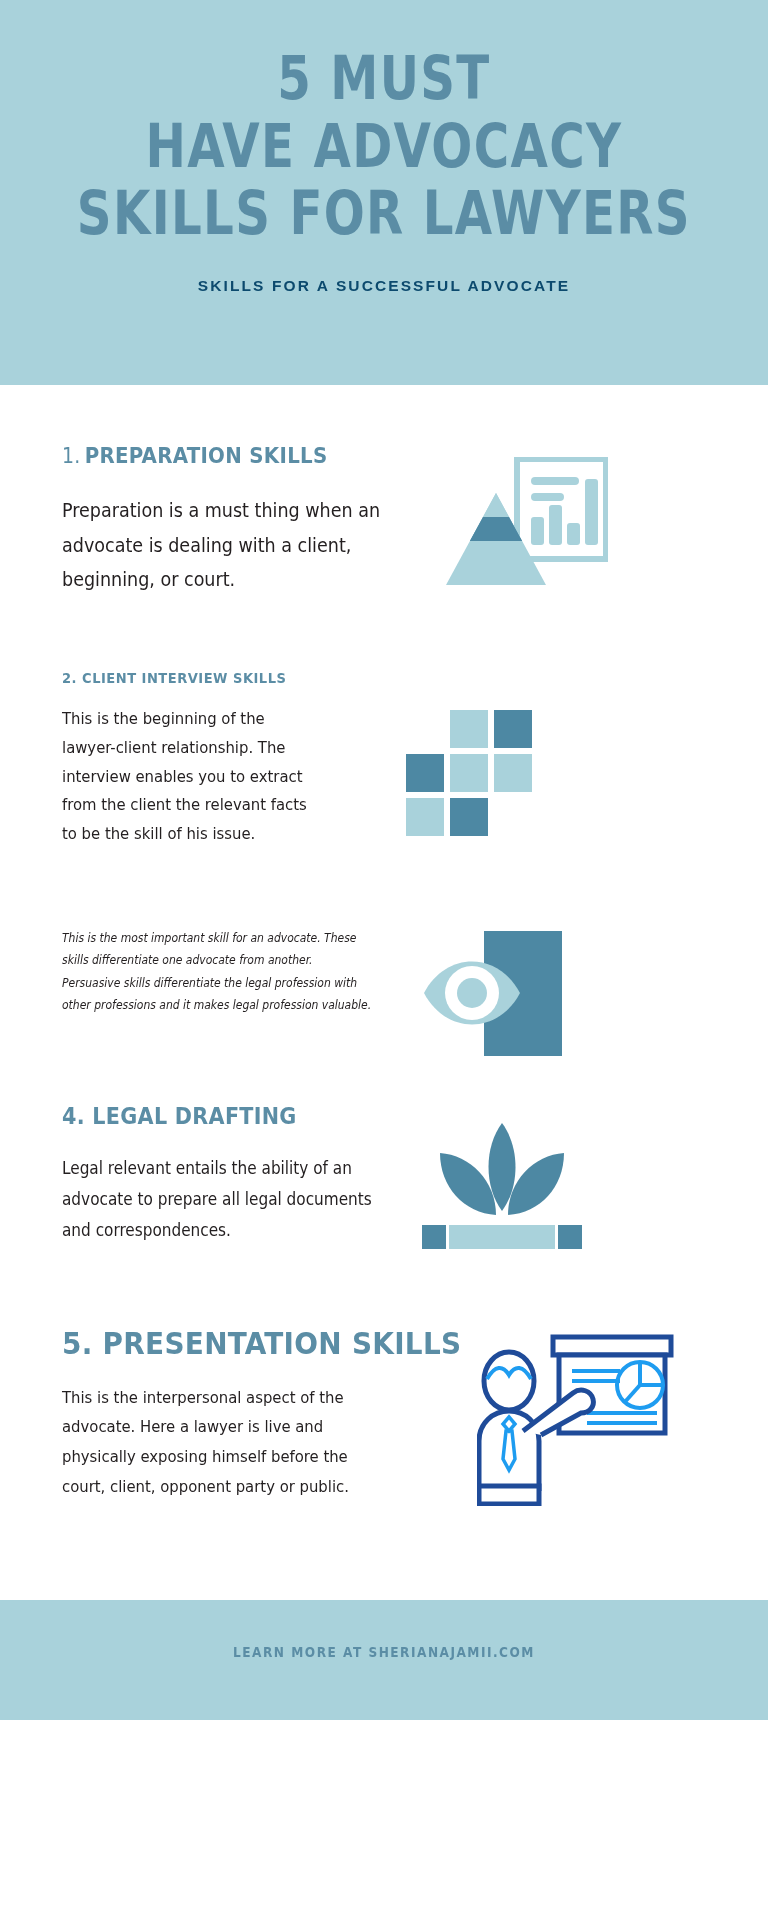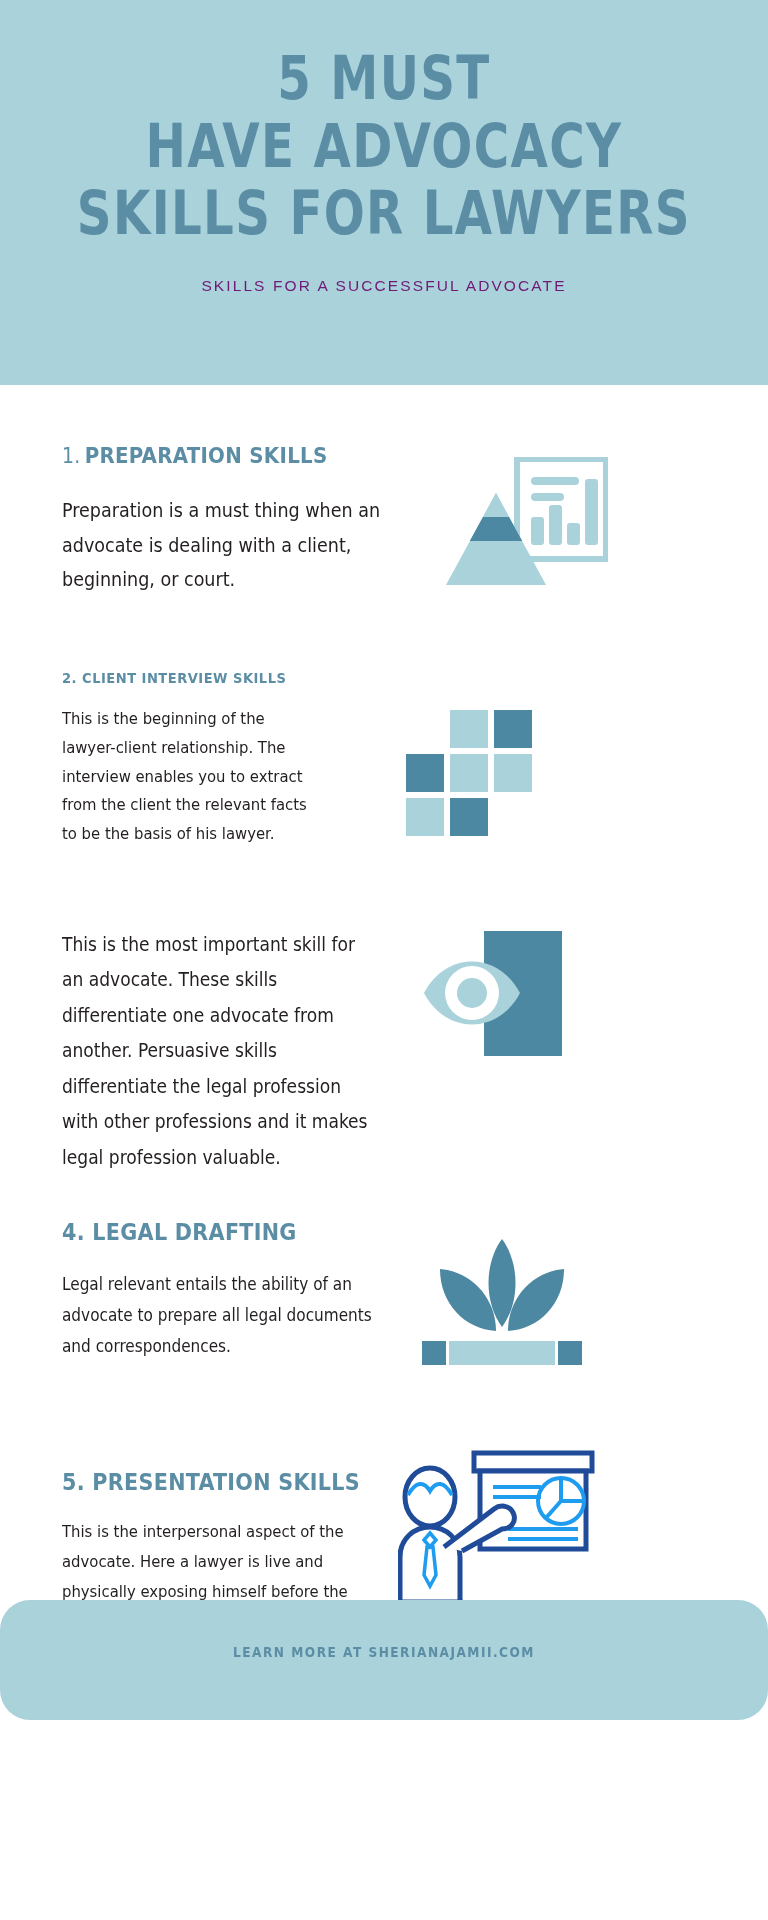--- a/index.html
+++ b/index.html
@@ -35,23 +35,23 @@
     letter-spacing:1.5px;
     text-align:center;
     text-transform:uppercase;
     transform:scaleX(0.88);
     transform-origin:center top;
     white-space:nowrap;
   }
   .title-line { display:block; }
   .subtitle {
     margin-top:30px;
-    color:#701a75;
+    color:#0c4a6e;
     font-size:15.5px;
-    font-weight:400;
+    font-weight:700;
     letter-spacing:2.1px;
     text-transform:uppercase;
     text-align:center;
   }
 
   
   .content { position:relative; width:768px; }
 
   .section {
     position:relative;
@@ -87,46 +87,45 @@
 
   
   #sec2 { padding:72px 0 0 62px; }
   #sec2 .head-l { font-size:14.5px; letter-spacing:0.5px; }
   #sec2 .body-t { font-size:16.5px; line-height:1.74; margin-top:19px; width:250px; }
   #sec2 .sec-art { margin-left:94px; margin-top:40px; }
 
   
   #sec3 { padding:58px 0 0 62px; }
   #sec3 .head-l { font-size:24px; }
-  #sec3 .body-t { font-size:19px; line-height:1.87; margin-top:20px; width:310px; }
+  #sec3 .body-t { font-size:12px; line-height:1.87; margin-top:20px; width:310px;font-style:italic; }
   #sec3 .sec-art { margin-left:50px; margin-top:24px; }
 
   
   #sec4 { padding:44px 0 0 62px; }
   #sec4 .head-l { font-size:23px; }
   #sec4 .body-t { font-size:17px; line-height:1.82; margin-top:24px; width:320px; }
   #sec4 .sec-art { margin-left:40px; margin-top:18px; }
 
   
   #sec5 { padding:74px 0 0 62px; }
-  #sec5 .head-l { font-size:23px;margin-top:28px; }
+  #sec5 .head-l { font-size:31px; }
   #sec5 .body-t { font-size:16.5px; line-height:1.8; margin-top:22px; width:320px; }
   #sec5 .sec-art { margin-left:16px; margin-top:6px; }
 
   
   .footer {
     position:absolute;
     left:0; bottom:0;
     width:768px; height:120px;
     background:#a9d2db;
     display:flex;
     align-items:flex-start;
     justify-content:center;
     padding-top:44px;
-    border-radius:30px;
   }
   .footer-text {
     color:#5b8da5;
     font-weight:700;
     font-size:13.5px;
     letter-spacing:1.5px;
     text-transform:uppercase;
     font-family:"DejaVu Sans Condensed","Liberation Sans Narrow","Liberation Sans",sans-serif;
   }
   svg { display:block; }
@@ -170,21 +169,21 @@
           <polygon points="45,60 71,60 84,84 32,84" fill="#4d88a3"></polygon>
           <rect x="32" y="60" width="0" height="0" fill="none"></rect>
           <polygon points="45.5,60 70.5,60 84,84 32,84" fill="#4d88a3"></polygon>
         </svg>
       </div>
     </div>
 
     <div class="section" id="sec2">
       <div class="sec-text">
         <div class="head-l">2. CLIENT INTERVIEW SKILLS</div>
-        <div class="body-t">This is the beginning of the lawyer-client relationship. The interview enables you to extract from the client the relevant facts to be the basis of his lawyer.</div>
+        <div class="body-t">This is the beginning of the lawyer-client relationship. The interview enables you to extract from the client the relevant facts to be the skill of his issue.</div>
       </div>
       <div class="sec-art">
         <svg width="128" height="128" viewBox="0 0 128 128">
 
           <rect x="44" y="0" width="38" height="38" fill="#a9d2db"></rect>
           <rect x="88" y="0" width="38" height="38" fill="#4d88a3"></rect>
 
           <rect x="0" y="44" width="38" height="38" fill="#4d88a3"></rect>
           <rect x="44" y="44" width="38" height="38" fill="#a9d2db"></rect>
           <rect x="88" y="44" width="38" height="38" fill="#a9d2db"></rect>

